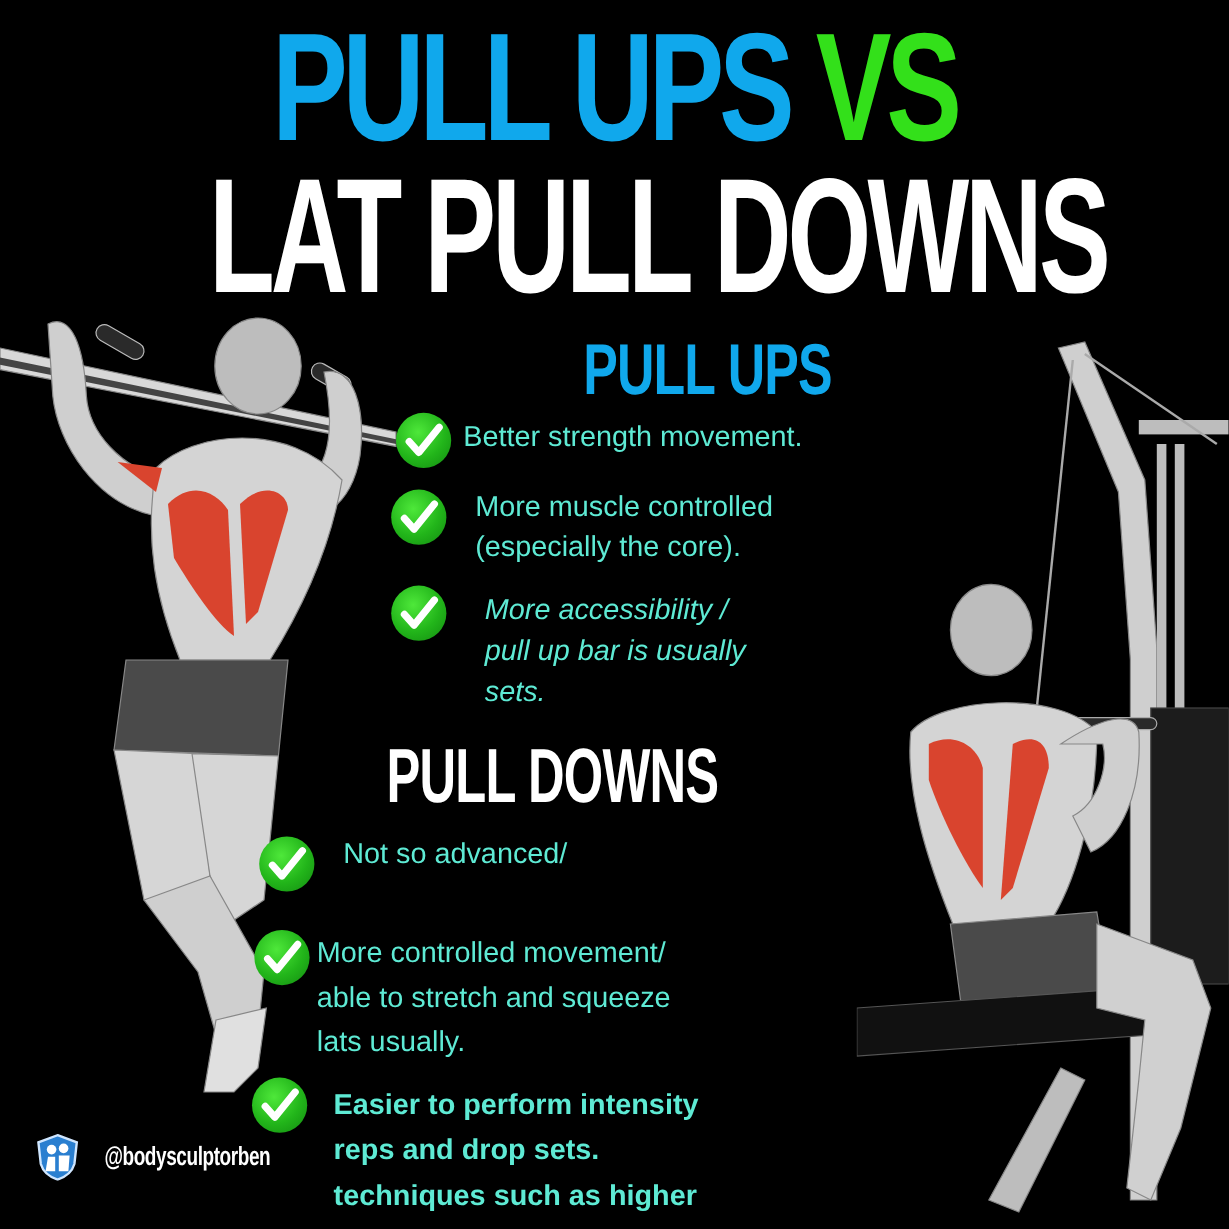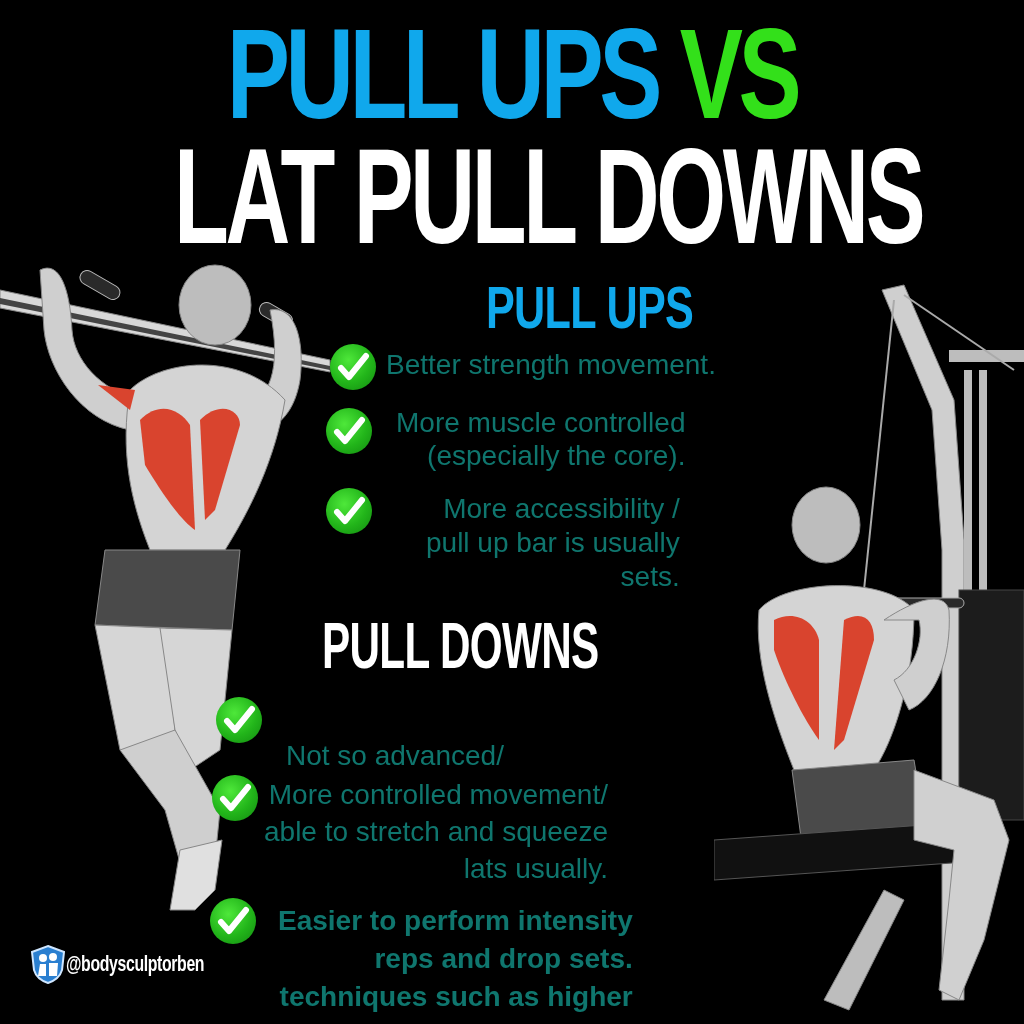--- a/index.html
+++ b/index.html
@@ -5,25 +5,25 @@
   html, body { margin:0; padding:0; }
   body { width:1024px; height:1024px; background:#000; position:relative; overflow:hidden; font-family:"Liberation Sans", sans-serif; }
   .title-line { position:absolute; left:0; width:1024px; text-align:center; font-family:"Liberation Sans", sans-serif; font-weight:bold; white-space:nowrap; line-height:1; }
   #title1 { top:10px; font-size:128px; letter-spacing:-6px; transform:scaleX(0.74); transform-origin:center top; }
   #title2 { top:128px; font-size:136px; letter-spacing:-5px; transform:scaleX(0.66); transform-origin:center top; color:#fff; }
   .blue { color:#10a8ec; }
   .green { color:#33e01a; }
   .section-head { position:absolute; font-weight:bold; line-height:1; white-space:nowrap; transform-origin:left top; }
   #head-pullups { left:486px; top:278px; font-size:60px; color:#10a8ec; transform:scaleX(0.72); letter-spacing:-1px; }
   #head-pulldowns { left:322px; top:614px; font-size:64px; color:#fff; transform:scaleX(0.66); letter-spacing:-1px; }
-  .item { position:absolute; color:#0f766e; font-size:28px; line-height:33px; white-space:nowrap;text-align:right; }
+  .item { position:absolute; color:#5eead4; font-size:24px; line-height:33px; white-space:nowrap; }
   .check { position:absolute; width:46px; height:46px; border-radius:50%;
            background:radial-gradient(circle at 40% 35%, #4ee83a 0%, #22b51a 55%, #128a10 100%); }
   .check svg { position:absolute; left:0; top:0; }
-  .handle { position:absolute; left:30px; top:944px; display:flex; align-items:center; gap:0; }
+  .handle { position:absolute; left:30px; top:944px; display:flex; align-items:center; gap:21px; }
   .handle-text { color:#fff; font-weight:bold; font-size:22px; transform:scaleX(0.72); transform-origin:left center; letter-spacing:-0.5px; white-space:nowrap; }
   svg.fig { position:absolute; }
 </style>
 </head>
 <body>
 
 <svg class="fig" width="340" height="700" viewBox="0 0 340 700" style="left:0;top:250px;">
 
   <polygon points="0,40 330,110 330,122 0,58" fill="#d8d8d8" stroke="#888" stroke-width="1"></polygon>
   <polygon points="0,48 330,116 330,120 0,54" fill="#444"></polygon>
@@ -104,34 +104,34 @@
 <div class="item" style="left:396px;top:406px;">
   <div>More muscle controlled</div>
   <div>(especially the core).</div>
 </div>
 
 <div class="check" style="left:326px;top:488px;">
   <svg width="46" height="46" viewBox="0 0 46 46">
       <path d="M11,24 L19,33 L36,12" stroke="#fff" stroke-width="6" fill="none" stroke-linecap="round" stroke-linejoin="round"></path>
     </svg>
 </div>
-<div class="item" style="left:426px;top:492px;line-height:34px;">
+<div class="item" style="left:404px;top:492px;line-height:34px;font-style:italic;">
   <div>More accessibility /</div>
   <div>pull up bar is usually</div>
   <div>sets.</div>
 </div>
 
 <div class="section-head" id="head-pulldowns">PULL DOWNS</div>
 
 <div class="check" style="left:216px;top:697px;">
   <svg width="46" height="46" viewBox="0 0 46 46">
       <path d="M11,24 L19,33 L36,12" stroke="#fff" stroke-width="6" fill="none" stroke-linecap="round" stroke-linejoin="round"></path>
     </svg>
 </div>
-<div class="item" style="left:286px;top:694px;line-height:36px;margin-top:44px;">
+<div class="item" style="left:286px;top:694px;line-height:36px;">
   <div>Not so advanced/</div>
 </div>
 
 <div class="check" style="left:212px;top:775px;">
   <svg width="46" height="46" viewBox="0 0 46 46">
       <path d="M11,24 L19,33 L36,12" stroke="#fff" stroke-width="6" fill="none" stroke-linecap="round" stroke-linejoin="round"></path>
     </svg>
 </div>
 <div class="item" style="left:264px;top:776px;line-height:37px;">
   <div>More controlled movement/</div>

